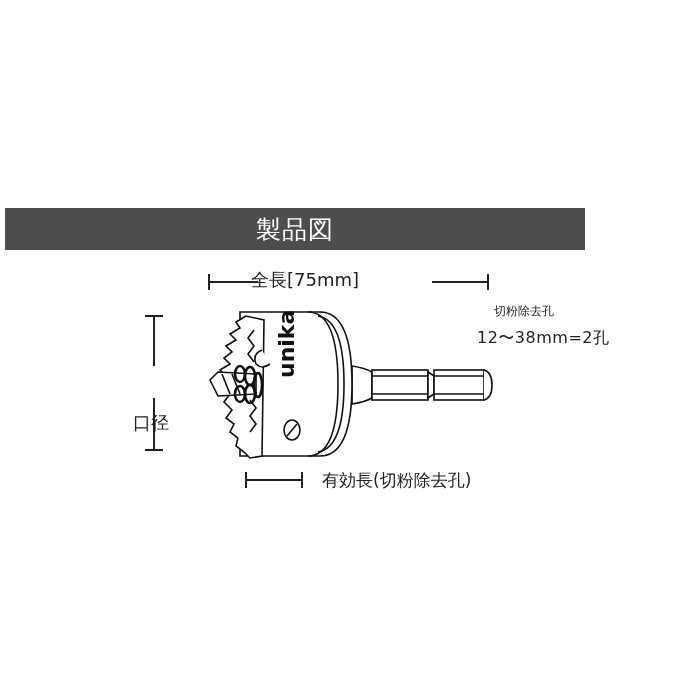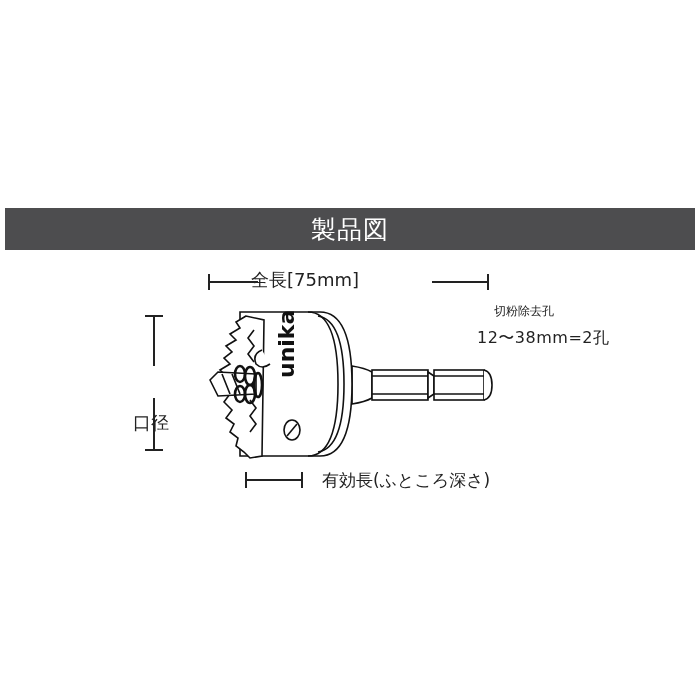--- a/index.html
+++ b/index.html
@@ -1,18 +1,18 @@
 <!DOCTYPE html>
 <html><head>
 <meta charset="utf-8">
 <style>
   html, body { margin:0; padding:0; background:#ffffff; }
   body { width:700px; height:700px; position:relative; overflow:hidden;
          font-family:"DejaVu Sans", sans-serif; color:#222; }
-  .banner { position:absolute; left:5px; top:208px; width:690px; height:42px;
+  .banner { position:absolute; left:5px; top:208px; width:580px; height:42px;
             background:#4d4d4f; display:flex; align-items:center; justify-content:center; }
   .banner-title { color:#ffffff; font-size:25px; letter-spacing:1px; }
   .label { position:absolute; white-space:nowrap; color:#222; }
   .overall-label { left:251px; top:268px; font-size:18px; }
   .chip-title { left:494px; top:303px; font-size:12px; }
   .chip-detail { left:477px; top:328px; font-size:16px; letter-spacing:0.5px; }
   .diameter-label { left:133px; top:370px; font-size:18px;margin-top:41px; }
   .effective-label { left:322px; top:469px; font-size:17px; }
   svg.drawing { position:absolute; left:0; top:0; }
 </style>
@@ -82,13 +82,13 @@
     <line x1="287" y1="436" x2="297" y2="424"></line>
 
     <text x="0" y="0" transform="translate(294 378) rotate(-90)" font-family="DejaVu Sans, sans-serif" font-weight="bold" font-size="22" fill="#111" stroke="none">unika</text>
   </g>
 </svg>
 
 <span class="label overall-label">全長[75mm]</span>
 <span class="label chip-title">切粉除去孔</span>
 <span class="label chip-detail">12〜38mm=2孔</span>
 <span class="label diameter-label">口径</span>
-<span class="label effective-label">有効長(ふところ深さ)</span>
+<span class="label effective-label">有効長(切粉除去孔)</span>
 
 </body></html>

